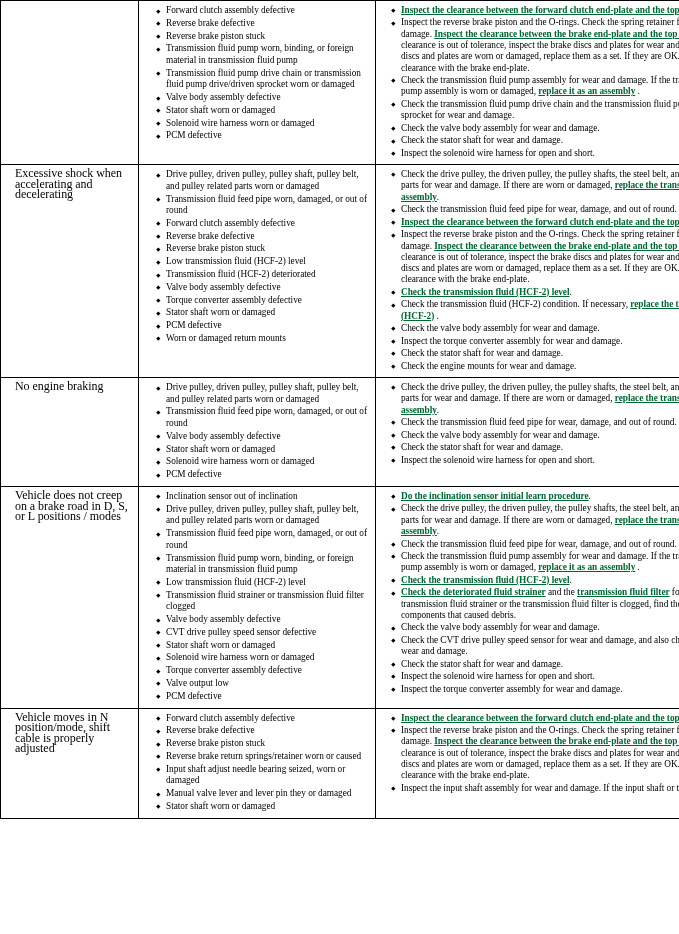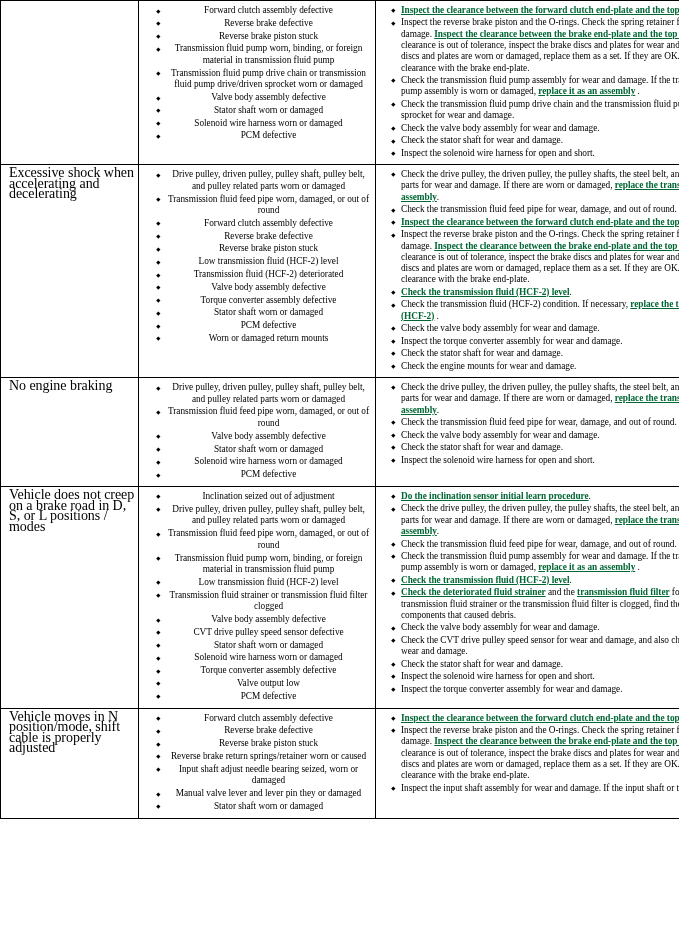--- a/index.html
+++ b/index.html
@@ -33,23 +33,23 @@
     padding: 0;
     margin: 0;
   }
   
   col.c-symptom  { width: 138px; }
   col.c-cause    { width: 237px; }
   col.c-action   { width: 385px; }
 
   
   .symptom {
-    font-size: 14px;
+    font-size: 12px;
     line-height: 10.6px;
-    padding: 3px 2px 2px 8px;
+    padding: 3px 2px 2px 14px;
     letter-spacing: -0.05px;
   }
 
   
   ul.blist {
     list-style: none;
     margin: 0;
     padding: 4px 4px 4px 0;
   }
   ul.blist > li {
@@ -69,21 +69,20 @@
   }
 
   ul.cause-list > li {
     font-size: 9.3px;
     line-height: 11.6px;
     margin-bottom: 1.2px;
     letter-spacing: -0.03px;
   }
   ul.cause-list {
     padding-left: 10px;
-    text-align: center;
   }
 
   ul.action-list {
     padding-left: 8px;
     padding-right: 6px;
   }
   ul.action-list > li {
     font-size: 9.3px;
     line-height: 11.3px;
     margin-bottom: 1.2px;
@@ -200,21 +199,21 @@
               <li><span class="t">Inspect the solenoid wire harness for open and short.</span></li>
             </ul>
           </td>
         </tr>
         <tr>
           <td>
             <div class="symptom">Vehicle does not creep on a brake road in D, S, or L positions / modes</div>
           </td>
           <td>
             <ul class="blist cause-list">
-              <li>Inclination seized out of adjustment</li>
+              <li>Inclination sensor out of inclination</li>
               <li>Drive pulley, driven pulley, pulley shaft, pulley belt, and pulley related parts worn or damaged</li>
               <li>Transmission fluid feed pipe worn, damaged, or out of round</li>
               <li>Transmission fluid pump worn, binding, or foreign material in transmission fluid pump</li>
               <li>Low transmission fluid (HCF-2) level</li>
               <li>Transmission fluid strainer or transmission fluid filter clogged</li>
               <li>Valve body assembly defective</li>
               <li>CVT drive pulley speed sensor defective</li>
               <li>Stator shaft worn or damaged</li>
               <li>Solenoid wire harness worn or damaged</li>
               <li>Torque converter assembly defective</li>

